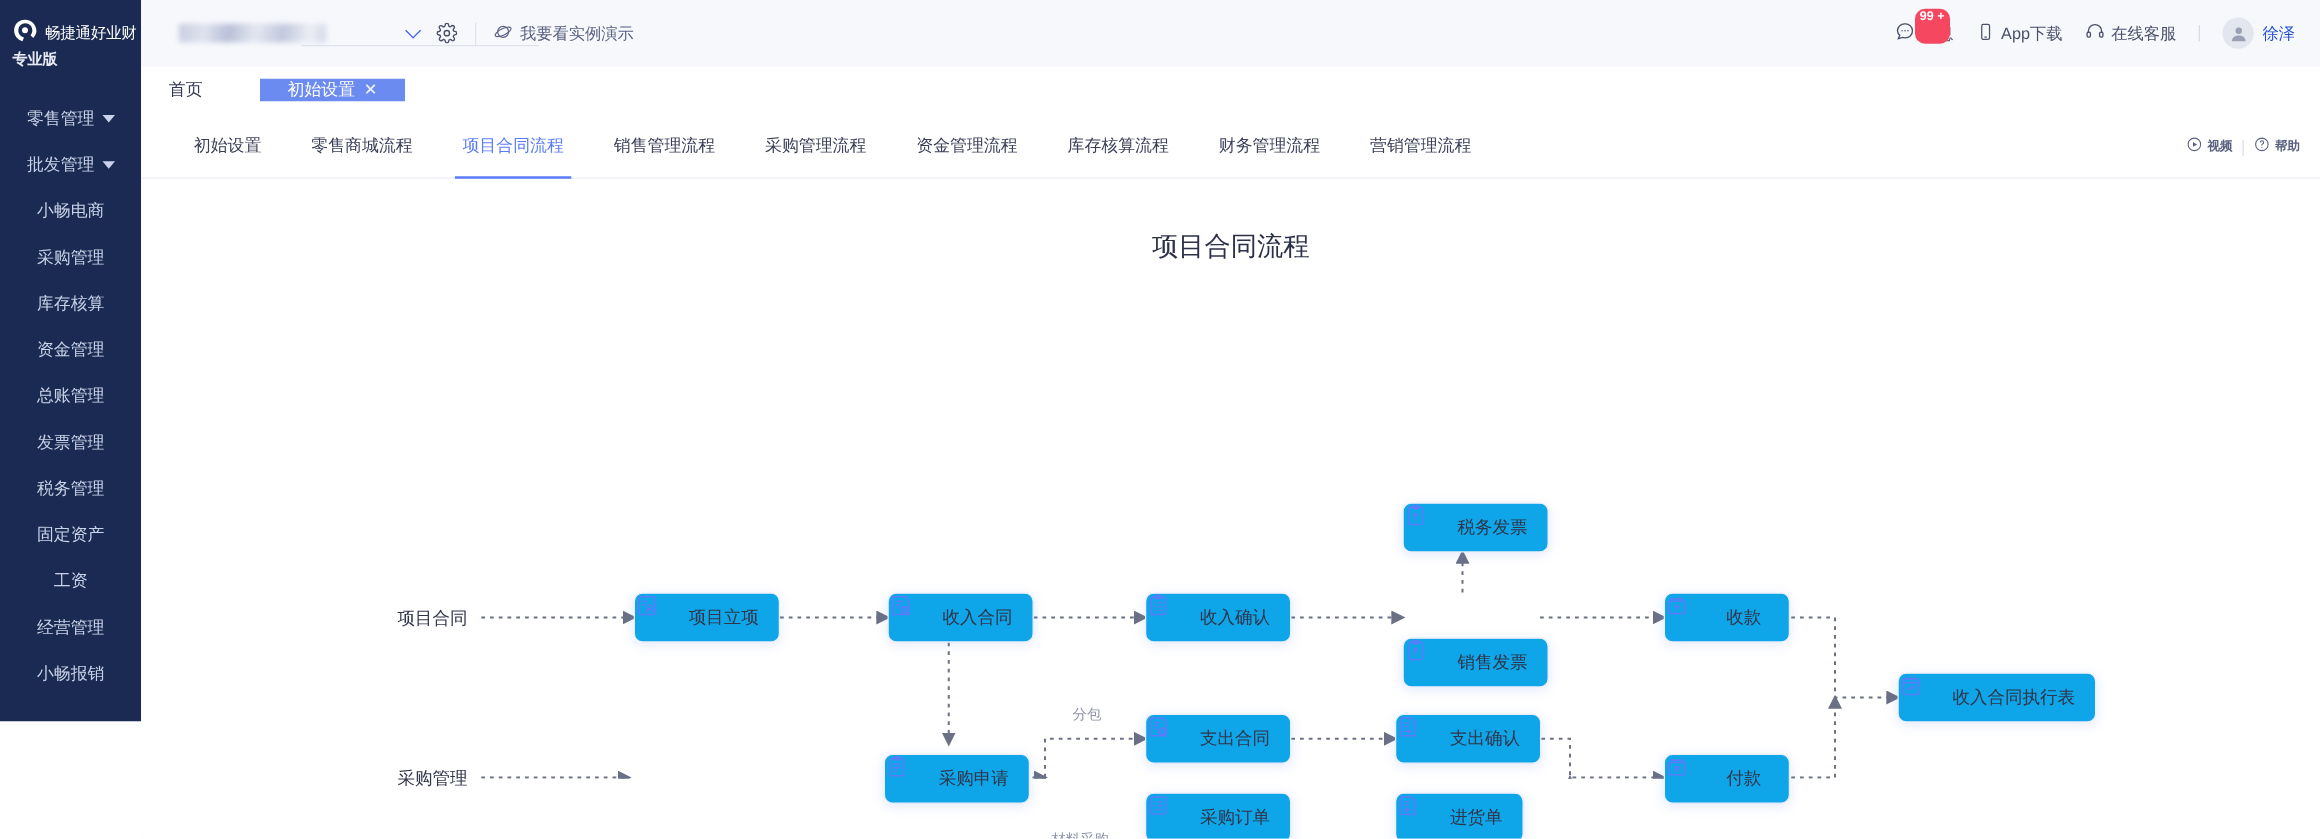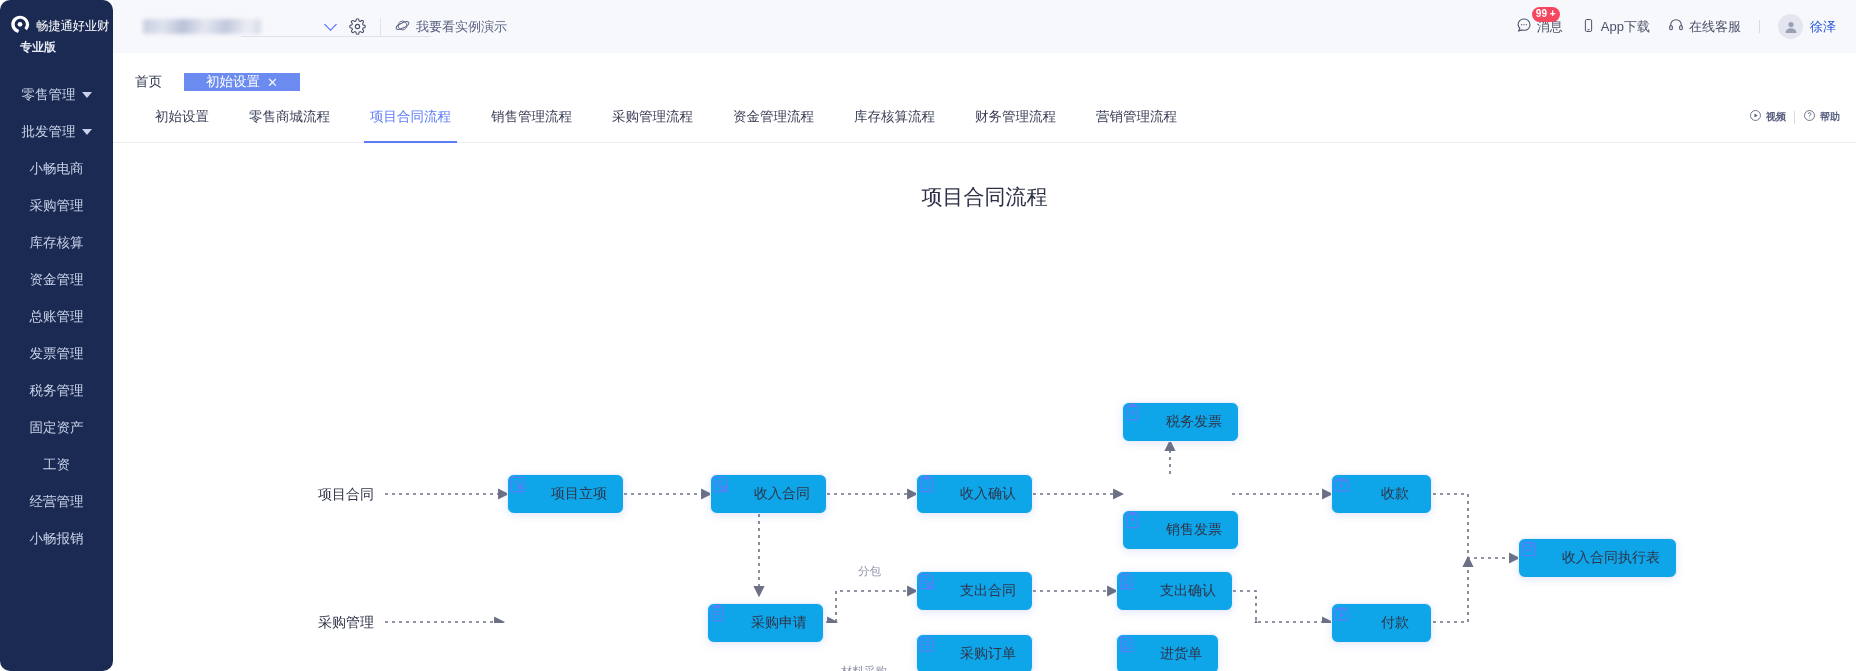--- a/index.html
+++ b/index.html
@@ -5,31 +5,31 @@
   * { box-sizing: border-box; margin: 0; padding: 0; }
   html, body {
     width: 1856px; height: 671px;
     font-family: "Liberation Sans", "DejaVu Sans", sans-serif;
     background: #ffffff; overflow: hidden;
   }
   #app { position: relative; width: 1856px; height: 671px; display: flex; }
 
   
   .sidebar {
-    width: 113px; height: 671px; background: #1b2a52;
-    flex: 0 0 113px; position: relative; overflow: hidden; border-radius: 10px;
+    width: 113px; height: 577px; background: #1b2a52;
+    flex: 0 0 113px; position: relative; overflow: hidden;
   }
   .logo-wrap { padding: 14px 0 6px 0; }
   .logo-row { display: flex; align-items: center; gap: 5px; padding-left: 9px; }
   .logo-mark { width: 22px; height: 22px; flex: 0 0 22px; }
   .logo-text {
     color: #ffffff; font-size: 12.5px; letter-spacing: -0.3px;
     white-space: nowrap; overflow: hidden; position: relative; top: 1px;
   }
-  .logo-sub { color: #e8ebf5; font-size: 12px; padding-left: 20px; margin-top: 3px; font-weight: bold; }
+  .logo-sub { color: #e8ebf5; font-size: 12px; padding-left: 10px; margin-top: 3px; font-weight: bold; }
 
   .nav-list { margin-top: 14px; }
   .nav-item {
     height: 37px; display: flex; align-items: center; justify-content: center;
     color: #c9d2e8; font-size: 13.5px; cursor: pointer; gap: 6px;
   }
   .caret-down {
     width: 0; height: 0; border-left: 5px solid transparent;
     border-right: 5px solid transparent; border-top: 6px solid #c9d2e8;
     display: inline-block;
@@ -59,31 +59,31 @@
   }
   .gear { width: 17px; height: 17px; }
   .vdiv { width: 1px; height: 18px; background: #e0e3ec; margin: 0 14px; }
   .demo-link {
     display: flex; align-items: center; gap: 6px; color: #5a6180; font-size: 13px; cursor: pointer;
   }
   .topbar-right { margin-left: auto; display: flex; align-items: center; gap: 18px; padding-right: 4px; }
   .tb-item { display: flex; align-items: center; gap: 5px; color: #4a5068; font-size: 13px; cursor: pointer; position: relative; }
   .badge {
     position: absolute; left: 16px; top: -10px; background: #f5475f; color: #fff;
-    font-size: 10px; line-height: 14px; height: 15px; padding: 0 4px;
+    font-size: 10px; line-height: 14px; height: 28px; padding: 0 4px;
     border-radius: 8px; font-weight: bold; white-space: nowrap;
   }
   .avatar-wrap { display: flex; align-items: center; gap: 7px; color: #1d4ed8; font-size: 13px; }
   .avatar {
     width: 25px; height: 25px; border-radius: 50%; background: #e4e6ef;
     display: flex; align-items: center; justify-content: center;
   }
 
   
-  .tabstrip { height: 38px; background: #ffffff; display: flex; align-items: flex-end; padding-left: 0; }
+  .tabstrip { height: 38px; background: #ffffff; display: flex; align-items: center; padding-left: 0; gap: 24px; }
   .tab {
     display: flex; align-items: center; gap: 7px; padding: 0 22px;
     font-size: 13.5px; color: #333a52; cursor: pointer;
   }
   .tab.active { background: #6c8bf0; color: #ffffff; }
   .tab-x { font-size: 13px; opacity: .9; }
 
   
   .content {
     position: absolute; left: 0; right: 0; top: 91px; bottom: 0;

